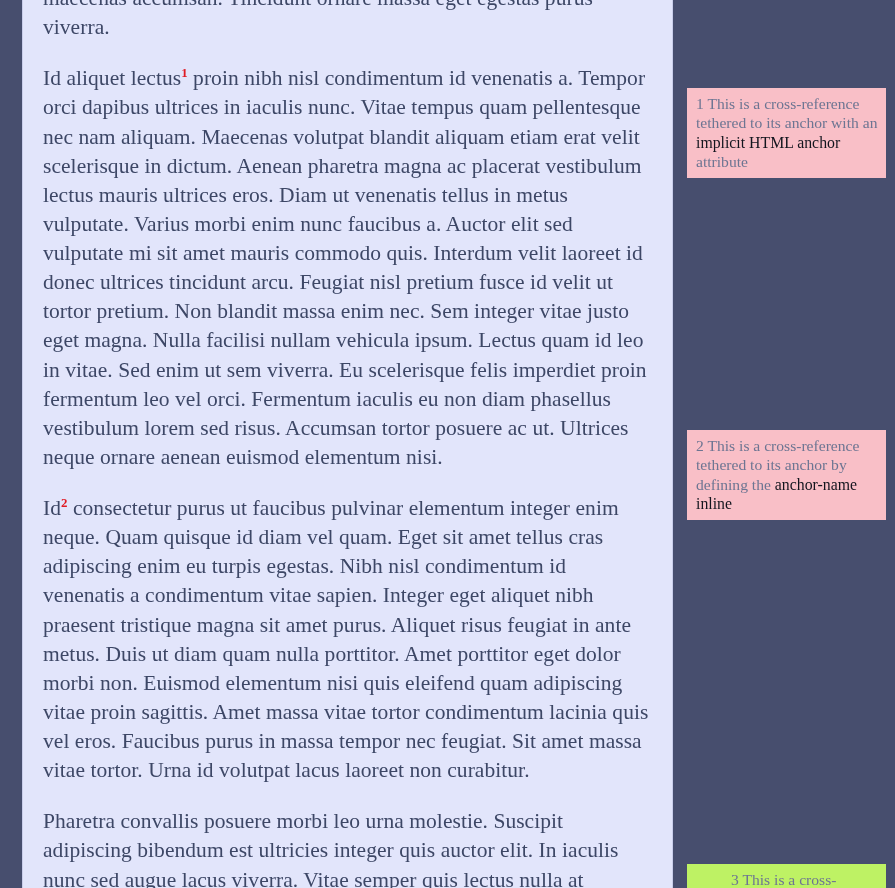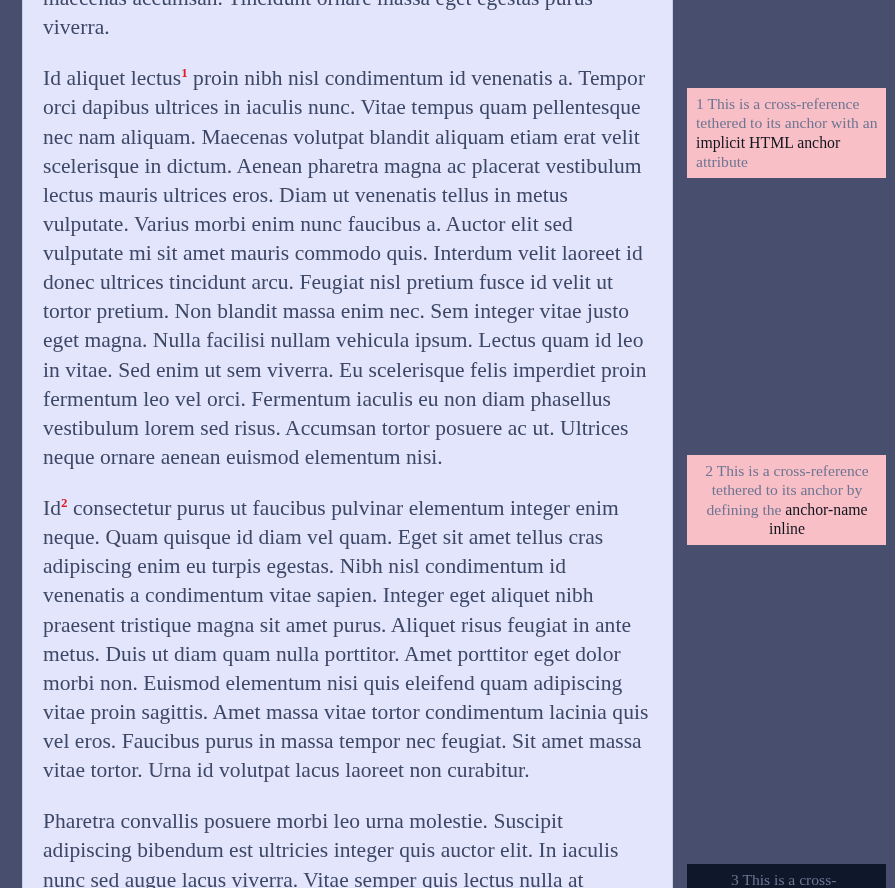--- a/index.html
+++ b/index.html
@@ -90,21 +90,21 @@
   }
 
   .sidenote code,
   .sidenote .code {
     font-family: "Liberation Serif", "DejaVu Serif", serif;
     color: #13151e;
     font-size: 15.8px;
   }
 
   .sidenote.n1 { top: 88px; }
-  .sidenote.n2 { top: 455px; text-align: center; }
+  .sidenote.n2 { top: 430px; }
   .sidenote.n3 { top: 864px; }
 
   
   .sidenote.n3 { overflow: hidden; height: 24px; }
 </style>
 </head>
 <body>
 
 <div id="page" style="background: rgb(71, 78, 110);">
 
@@ -133,19 +133,19 @@
   <div id="sidenotes" style="background: rgb(71, 78, 110);">
 
     <div class="sidenote n1" style="background: rgb(249, 191, 199); color: rgb(109, 117, 146);">
       <span class="num">1</span><span> </span><span class="txt">This is a cross-reference tethered to its anchor with an </span><span class="code" style="color: rgb(19, 21, 30);">implicit HTML anchor</span><span class="txt"> attribute</span>
     </div>
 
     <div class="sidenote n2" style="background: rgb(249, 191, 199); color: rgb(109, 117, 146);">
       <span class="num">2</span><span> </span><span class="txt">This is a cross-reference tethered to its anchor by defining the </span><span class="code" style="color: rgb(19, 21, 30);">anchor-name inline</span><span class="txt"></span>
     </div>
 
-    <div class="sidenote n3" style="background: #0f172a; color: rgb(109, 117, 146); padding-left: 44px;">
+    <div class="sidenote n3" style="background: #bef264; color: rgb(109, 117, 146); padding-left: 44px;">
       <span class="num">3</span><span> </span><span class="txt">This is a cross-</span>
     </div>
 
   </div>
 
 </div>
 
 </body></html>

